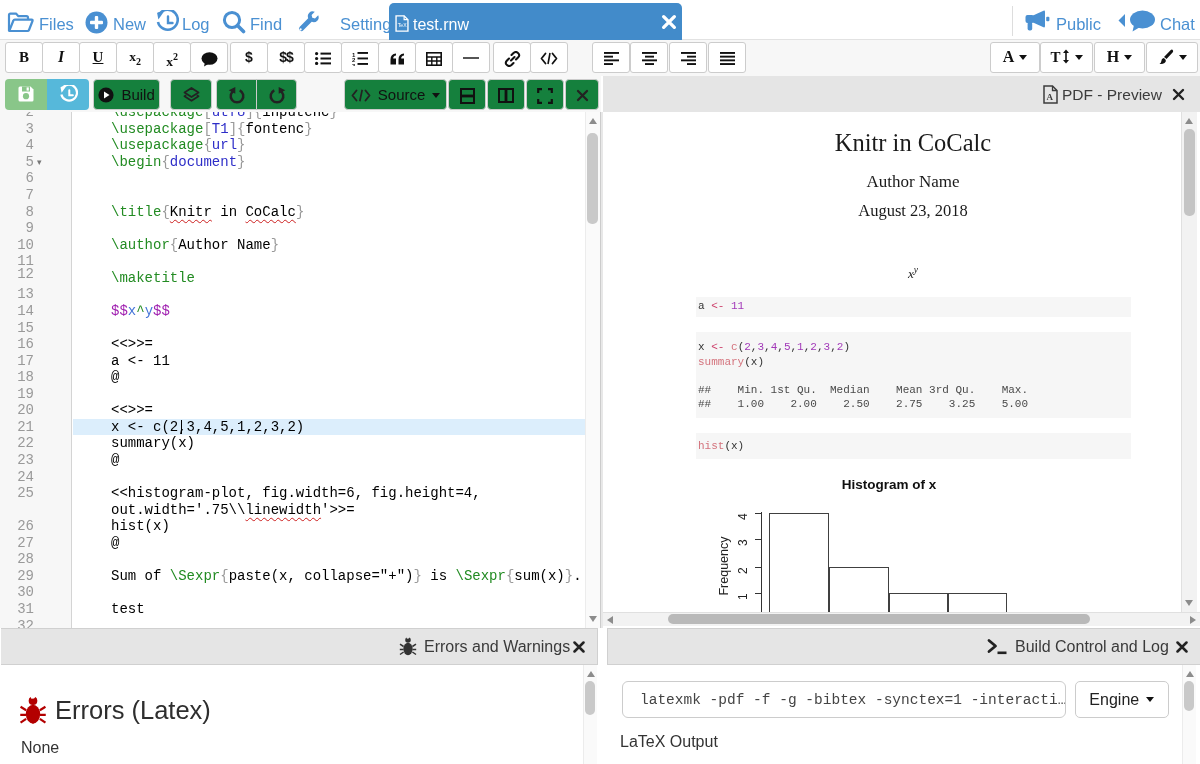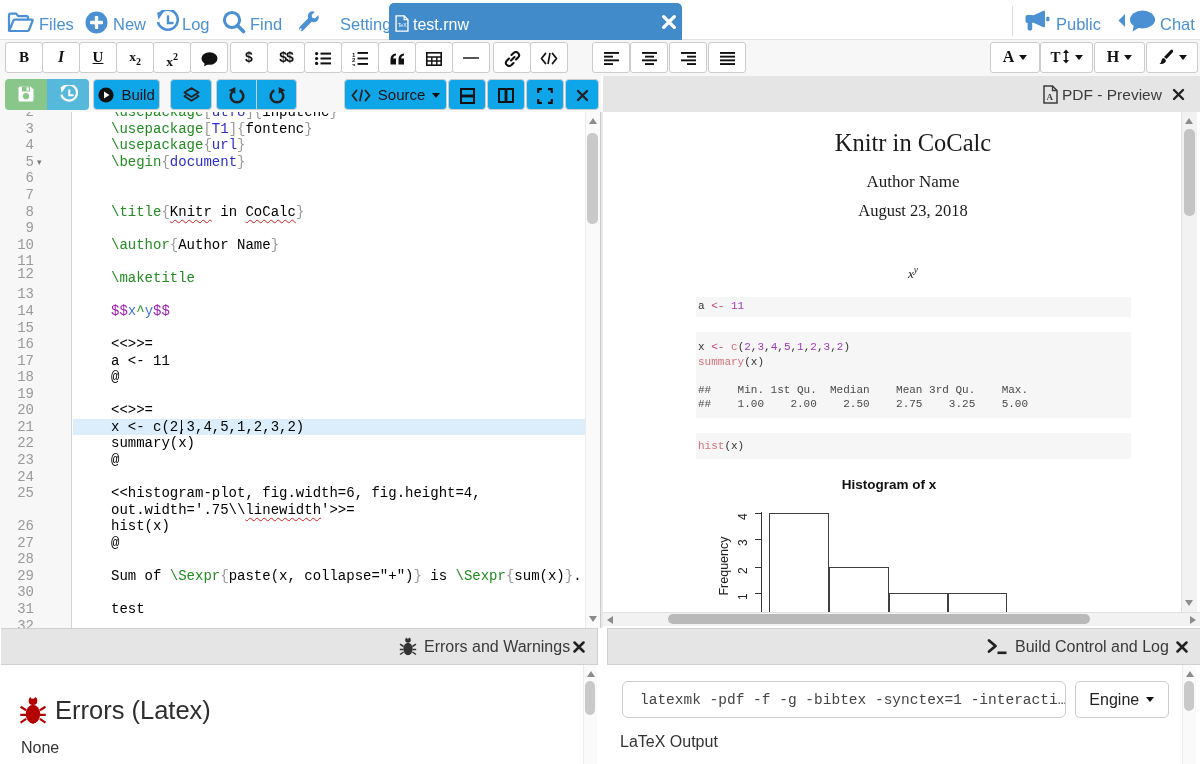--- a/index.html
+++ b/index.html
@@ -10,21 +10,21 @@
   .mono { font-family:"Liberation Mono", monospace; }
   svg { display:block; }
   .tb { position:absolute; top:42px; height:31px; width:38px; background:#fff;
     border:1px solid #ccc; border-radius:3px; color:#111; text-align:center;
     font-size:15px; line-height:28px; font-weight:bold; }
   .tb svg { display:block; }
   .tb.serif { font-family:"Liberation Serif", serif; }
   .caret { display:inline-block; width:0; height:0; border-left:4.5px solid transparent;
     border-right:4.5px solid transparent; border-top:5.5px solid #111;
     vertical-align:middle; margin-left:5px; margin-top:-2px; }
-  .cb { position:absolute; top:79px; height:31px; background:#0ea5e9;
+  .cb { position:absolute; top:79px; height:31px; background:#15803d;
     border:1px solid #ccc; border-radius:4px; color:#111; text-align:center;
     font-size:15px; line-height:29px; }
   .cl { position:absolute; left:80px; height:17px; white-space:pre;
     font:14px/16.56px "Liberation Mono", monospace; color:#000;margin-left:31px; }
   .ln { position:absolute; left:0; width:34px; text-align:right;
     font:14px/16.56px "Liberation Mono", monospace; color:#999; }
   .g  { color:#228b22; }
   .gr { color:#999; }
   .bl { color:#2d2dc8; }
   .pu { color:#a020b0; }

